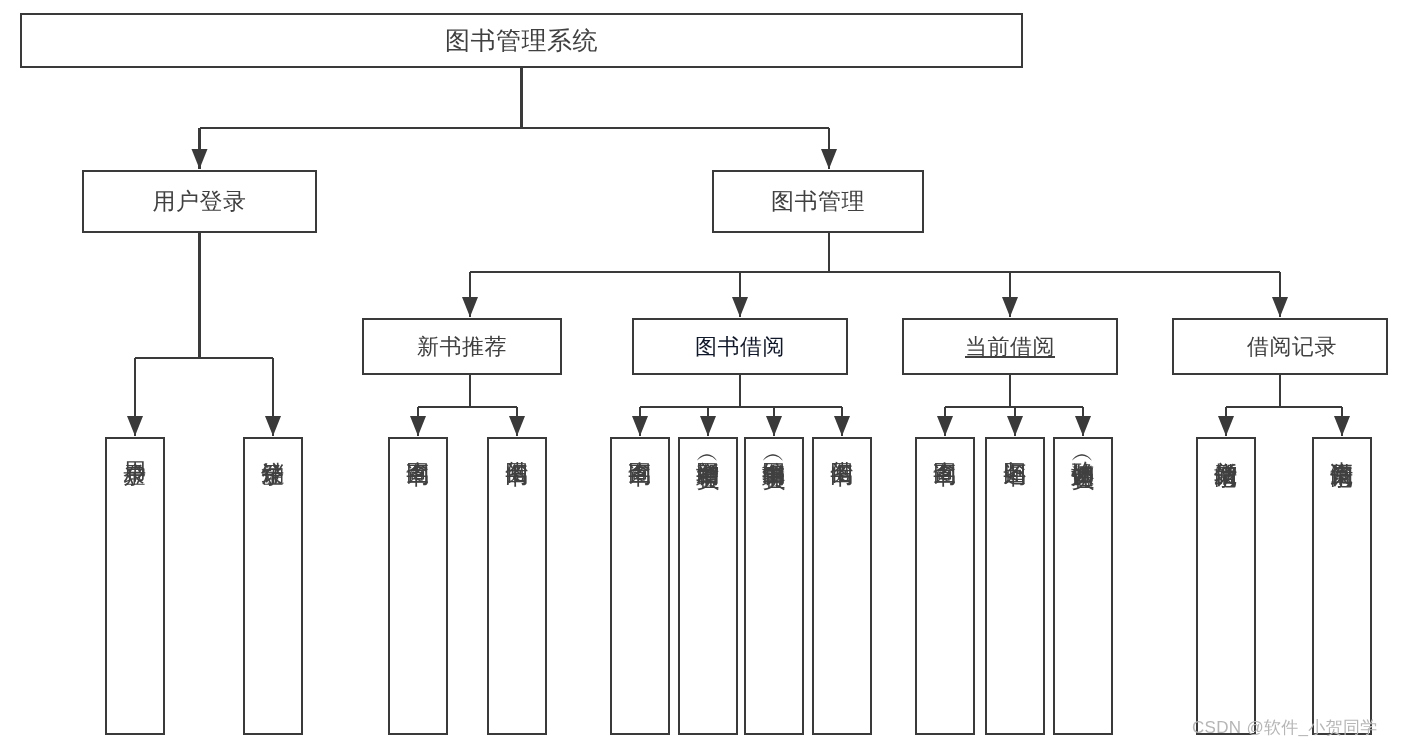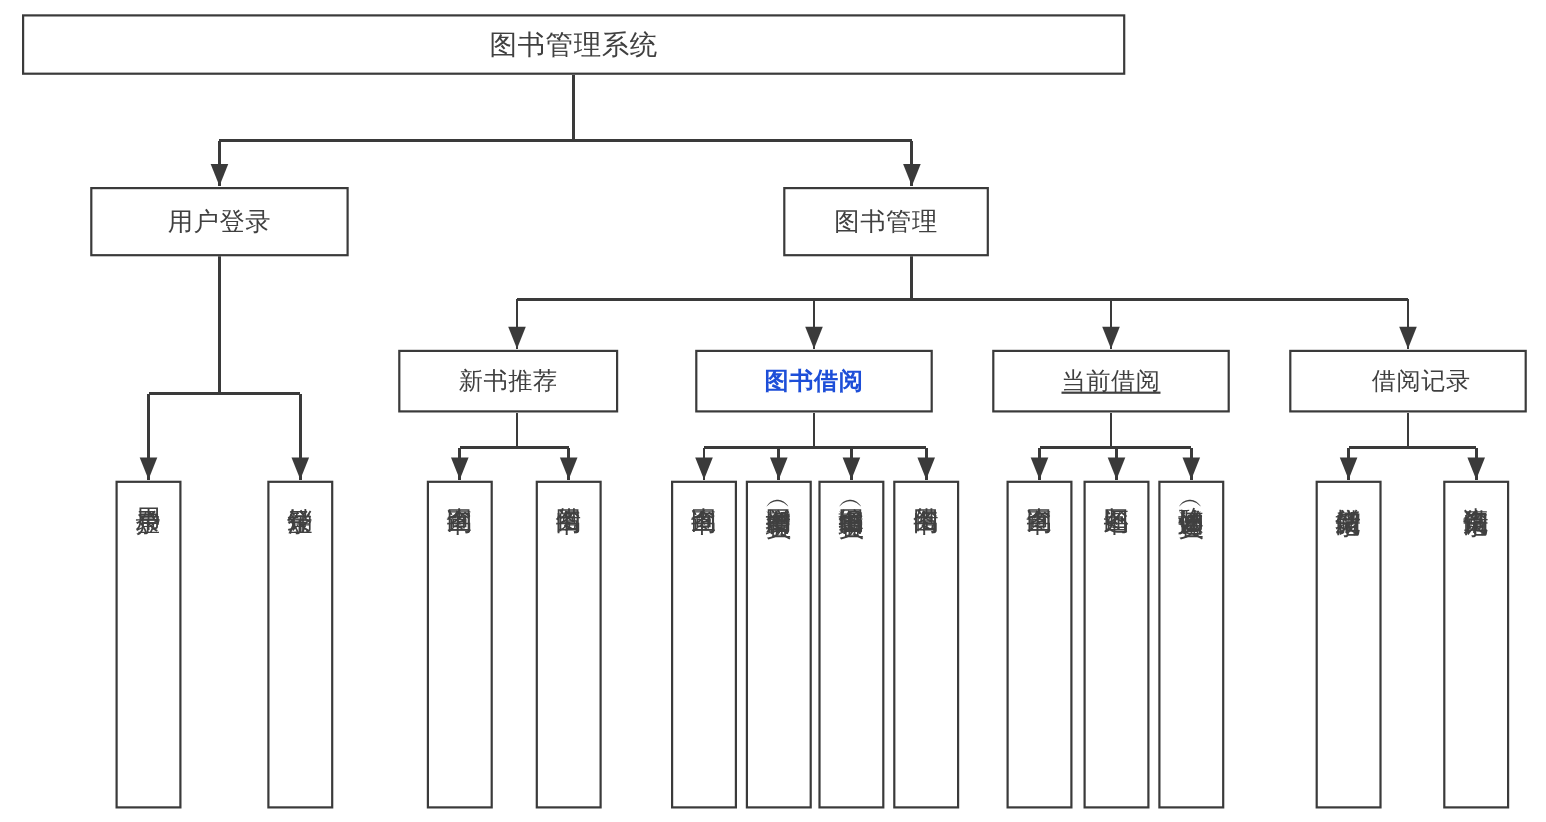--- a/index.html
+++ b/index.html
@@ -124,28 +124,28 @@
       <line x1="1342" y1="407" x2="1342" y2="436" stroke="#3a3a3a" stroke-width="2.6" shape-rendering="crispEdges"></line>
       <polygon points="1334,416 1350,416 1342,436" fill="#3a3a3a"></polygon>
     </svg>
   <div id="nodes">
       <div class="node n-root horiz" style="left: 20px; top: 13px; width: 1003px; height: 55px; border-color: rgb(58, 58, 58);">
         <span class="label" style="color: rgb(64, 64, 64);">图书管理系统</span>
       </div>
       <div class="node n-l1 horiz" style="left: 82px; top: 170px; width: 235px; height: 63px; border-color: rgb(58, 58, 58);">
         <span class="label" style="color: rgb(64, 64, 64);">用户登录</span>
       </div>
-      <div class="node n-l1 horiz" style="left: 712px; top: 170px; width: 187px; height: 63px; border-color: rgb(58, 58, 58);">
+      <div class="node n-l1 horiz" style="left: 712px; top: 170px; width: 212px; height: 63px; border-color: rgb(58, 58, 58);">
         <span class="label" style="color: rgb(64, 64, 64);">图书管理</span>
       </div>
       <div class="node n-l2 horiz" style="left: 362px; top: 318px; width: 200px; height: 57px; border-color: rgb(58, 58, 58);">
         <span class="label" style="color: rgb(64, 64, 64);">新书推荐</span>
       </div>
       <div class="node n-l2 horiz" style="left: 632px; top: 318px; width: 216px; height: 57px; border-color: rgb(58, 58, 58);">
-        <span class="label" style="color: #1d4ed8; font-weight: bold;">图书借阅</span>
+        <span class="label" style="color: #0f172a;">图书借阅</span>
       </div>
       <div class="node n-l2 horiz" style="left: 902px; top: 318px; width: 216px; height: 57px; border-color: rgb(58, 58, 58);">
         <span class="label" style="color: rgb(64, 64, 64); text-decoration: underline;">当前借阅</span>
       </div>
       <div class="node n-l2 horiz" style="left: 1172px; top: 318px; width: 216px; height: 57px; border-color: rgb(58, 58, 58);">
         <span class="label" style="color: rgb(64, 64, 64); margin-left: 24px;">借阅记录</span>
       </div>
       <div class="node n-leaf vert" style="left: 105px; top: 437px; width: 60px; height: 298px; border-color: rgb(58, 58, 58);">
         <span class="label" style="color: rgb(64, 64, 64);">用户登录</span>
       </div>
@@ -179,13 +179,14 @@
       <div class="node n-leaf vert" style="left: 1053px; top: 437px; width: 60px; height: 298px; border-color: rgb(58, 58, 58);">
         <span class="label" style="color: rgb(64, 64, 64);">确认归还（管理员）</span>
       </div>
       <div class="node n-leaf vert" style="left: 1196px; top: 437px; width: 60px; height: 298px; border-color: rgb(58, 58, 58);">
         <span class="label" style="color: rgb(64, 64, 64);">新增借阅记录</span>
       </div>
       <div class="node n-leaf vert" style="left: 1312px; top: 437px; width: 60px; height: 298px; border-color: rgb(58, 58, 58);">
         <span class="label" style="color: rgb(64, 64, 64);">查询借阅记录</span>
       </div>
     </div>
+  <div class="watermark" style="left: 1192px; top: 716px; color: rgb(182, 182, 182);">CSDN @软件_小贺同学</div>
 </div>
 
 </body></html>

